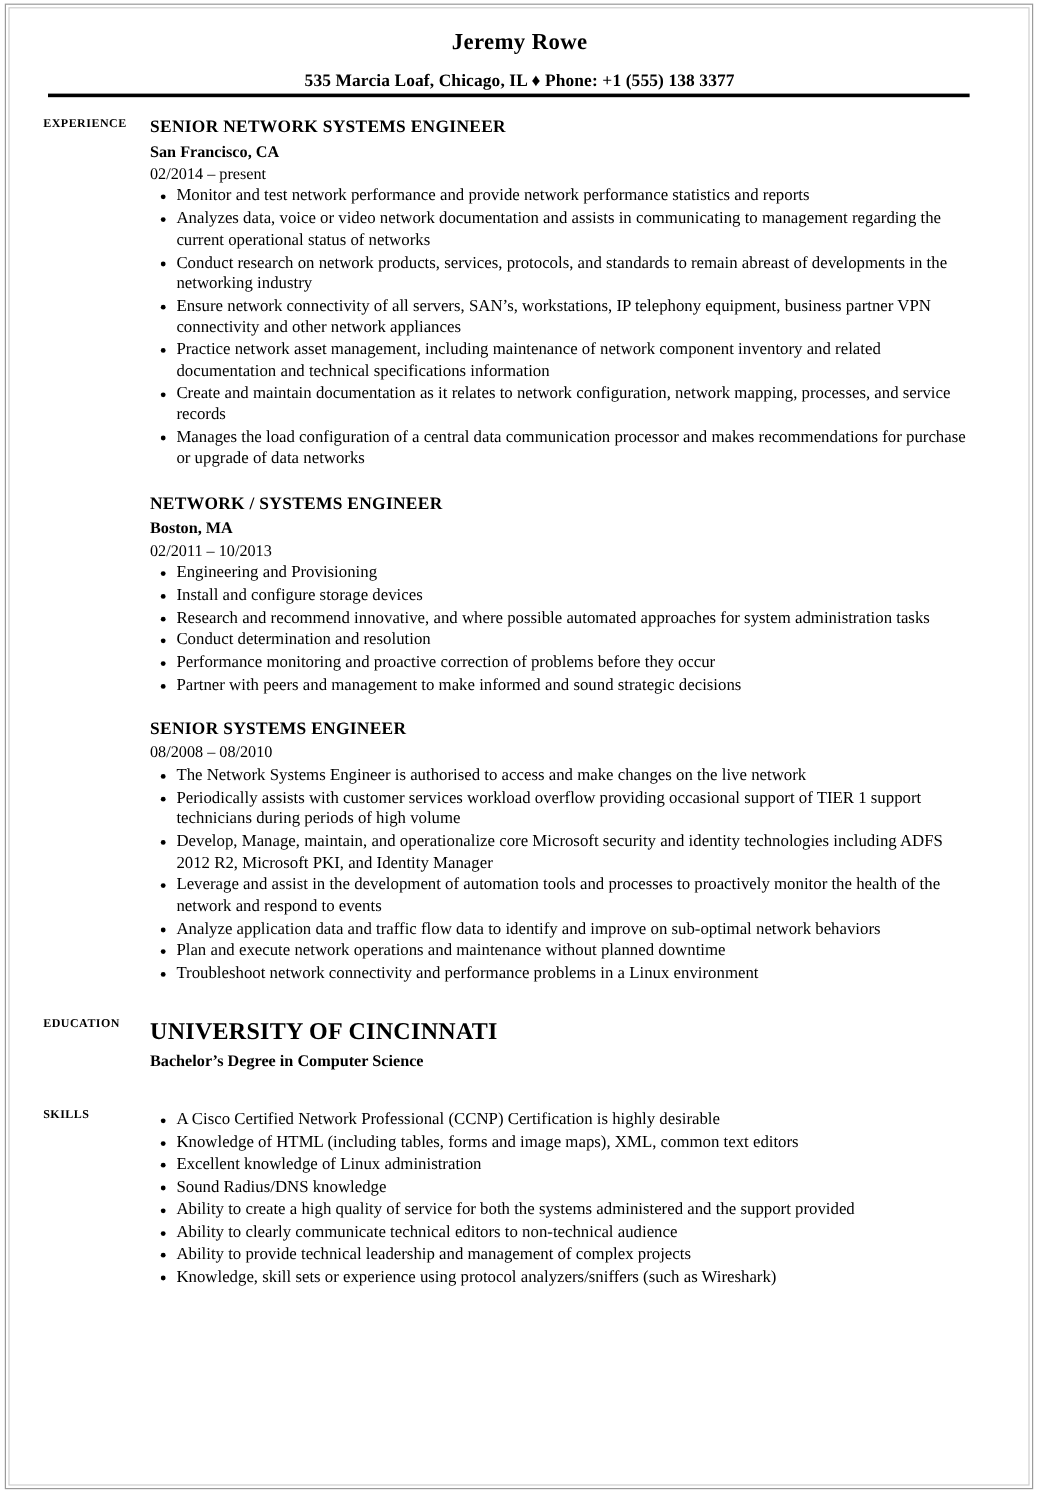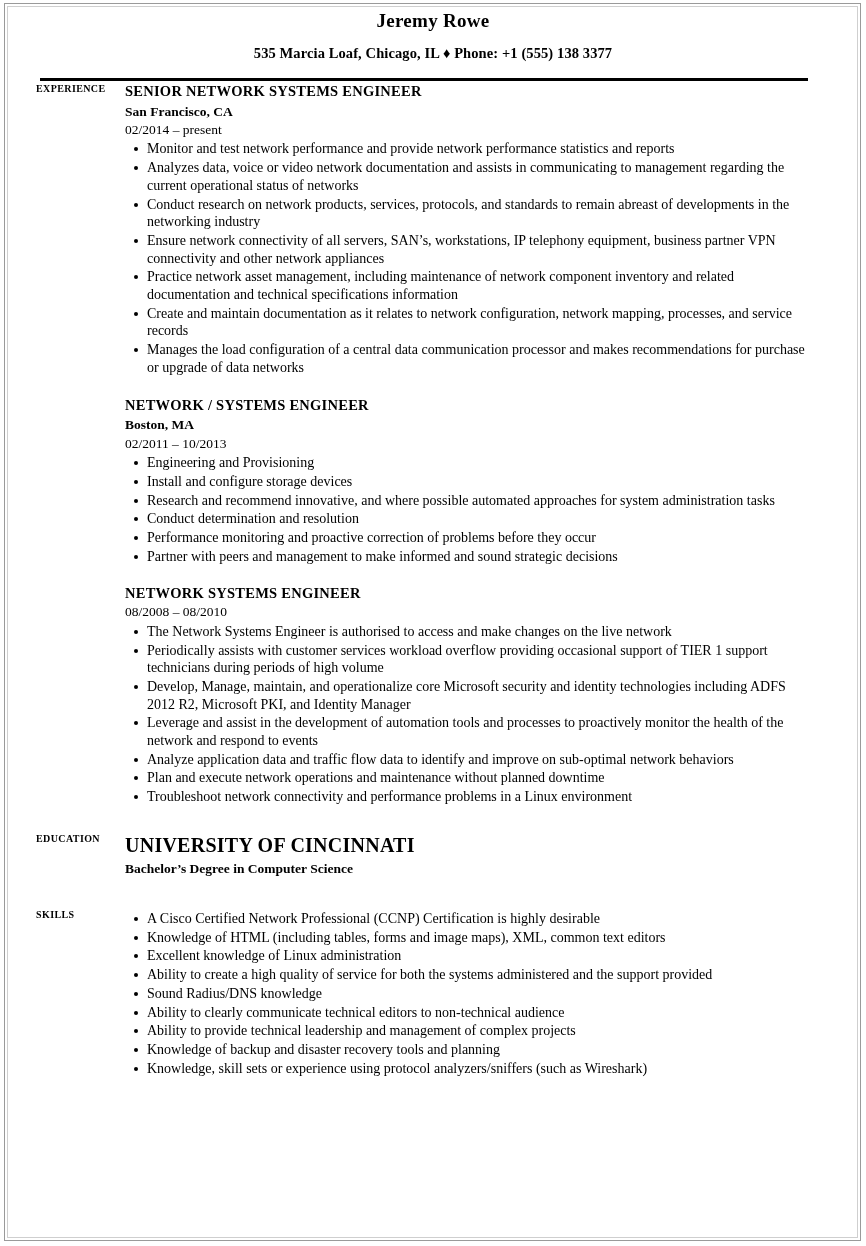--- a/index.html
+++ b/index.html
@@ -39,21 +39,21 @@
   }
 
   .content {
     position: relative;
     padding: 0;
   }
 
   
   .hdr {
     text-align: center;
-    padding-top: 10px;
+    padding-top: 25px;
   }
   .hdr-name {
     font-size: 19px;
     font-weight: bold;
     letter-spacing: 0.3px;
     line-height: 1.15;
   }
   .hdr-contact {
     font-size: 14.5px;
     font-weight: bold;
@@ -203,21 +203,21 @@
               <li>Engineering and Provisioning</li>
               <li>Install and configure storage devices</li>
               <li>Research and recommend innovative, and where possible automated approaches for system administration tasks</li>
               <li>Conduct determination and resolution</li>
               <li>Performance monitoring and proactive correction of problems before they occur</li>
               <li>Partner with peers and management to make informed and sound strategic decisions</li>
             </ul>
           </div>
 
           <div class="job">
-            <div class="job-title">NETWORK SYSTEMS ENGINEER</div>
+            <div class="job-title">SENIOR SYSTEMS ENGINEER</div>
             <div class="job-dates">08/2008 – 08/2010</div>
             <ul class="bullets">
               <li>The Network Systems Engineer is authorised to access and make changes on the live network</li>
               <li>Periodically assists with customer services workload overflow providing occasional support of TIER 1 support technicians during periods of high volume</li>
               <li>Develop, Manage, maintain, and operationalize core Microsoft security and identity technologies including ADFS 2012 R2, Microsoft PKI, and Identity Manager</li>
               <li>Leverage and assist in the development of automation tools and processes to proactively monitor the health of the network and respond to events</li>
               <li>Analyze application data and traffic flow data to identify and improve on sub-optimal network behaviors</li>
               <li>Plan and execute network operations and maintenance without planned downtime</li>
               <li>Troubleshoot network connectivity and performance problems in a Linux environment</li>
             </ul>
@@ -234,25 +234,24 @@
         </div>
       </div>
 
       <div class="section sec-skills">
         <div class="sec-label">SKILLS</div>
         <div class="sec-body">
           <ul class="bullets">
             <li>A Cisco Certified Network Professional (CCNP) Certification is highly desirable</li>
             <li>Knowledge of HTML (including tables, forms and image maps), XML, common text editors</li>
             <li>Excellent knowledge of Linux administration</li>
+            <li>Sound Radius/DNS knowledge</li>
             <li>Ability to create a high quality of service for both the systems administered and the support provided</li>
-            <li>Sound Radius/DNS knowledge</li>
             <li>Ability to clearly communicate technical editors to non-technical audience</li>
             <li>Ability to provide technical leadership and management of complex projects</li>
-            <li>Knowledge of backup and disaster recovery tools and planning</li>
             <li>Knowledge, skill sets or experience using protocol analyzers/sniffers (such as Wireshark)</li>
           </ul>
         </div>
       </div>
 
     </div>
   </div>
 </div>
 
 </body></html>

